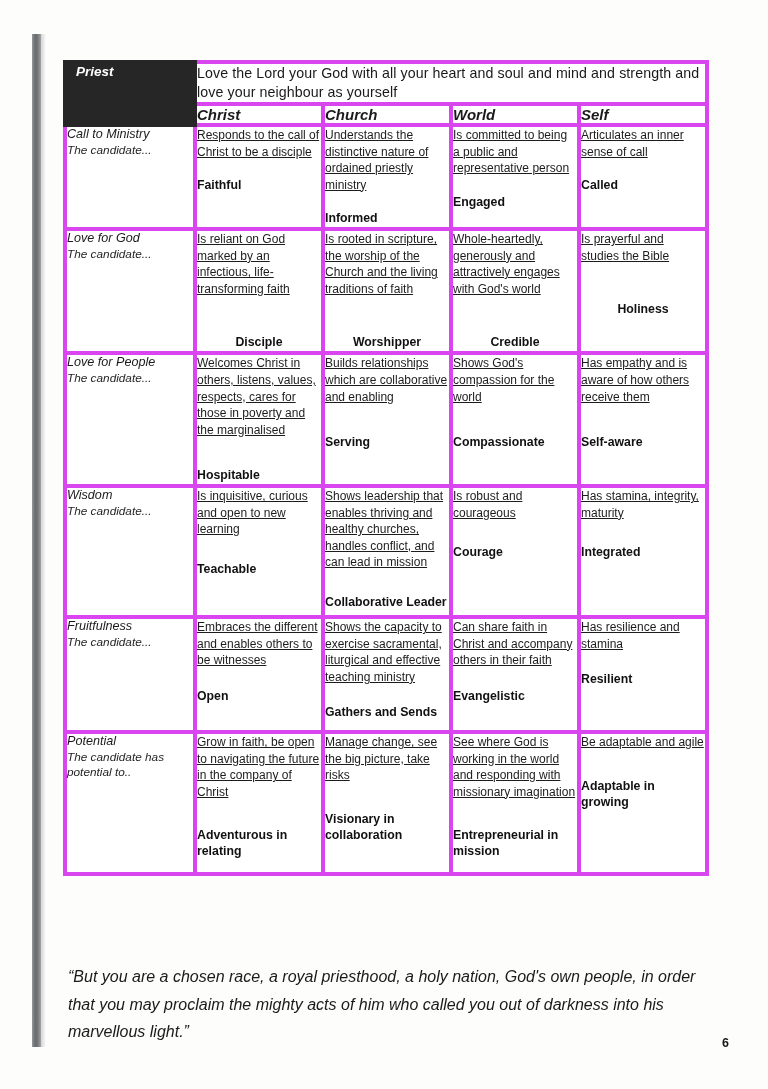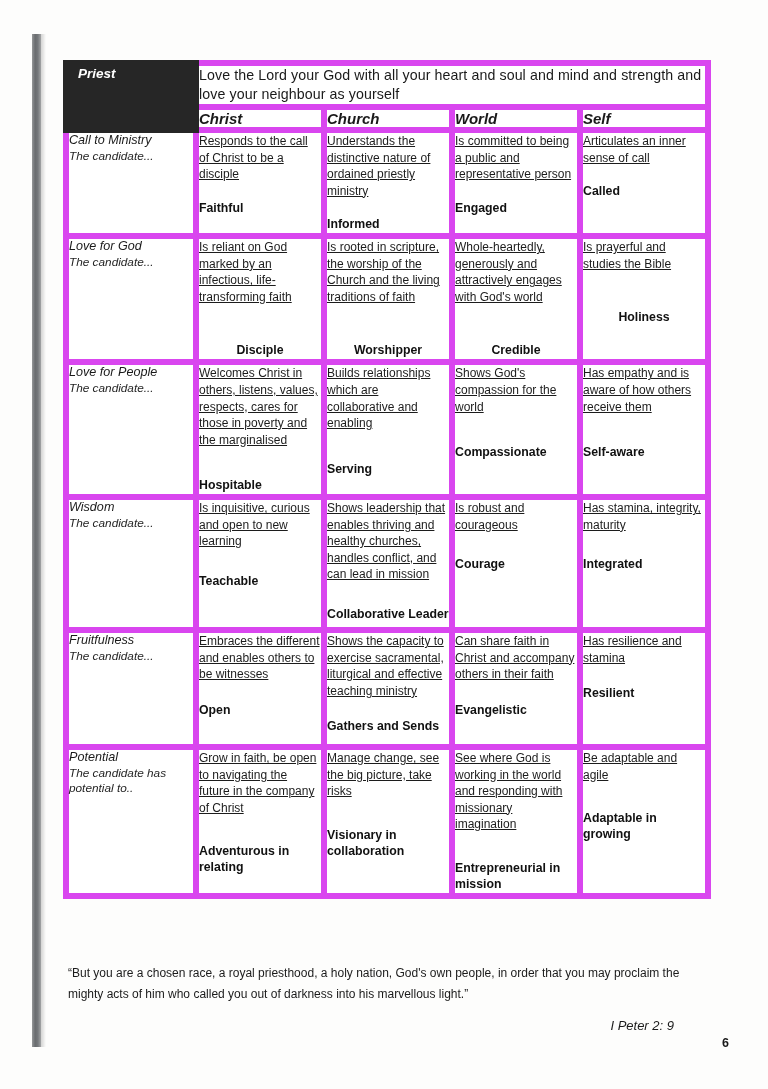--- a/index.html
+++ b/index.html
@@ -42,21 +42,21 @@
   .matrix {
     position: absolute;
     left: 63px;
     top: 60px;
     width: 642px;
     border-collapse: collapse;
     table-layout: fixed;
     background: #ffffff;
   }
   .matrix td, .matrix th {
-    border: 6px solid #d946ef;
+    border: 4px solid #d946ef;
     vertical-align: top;
     padding: 0;
     background: #ffffff;
   }
   .col-dim   { width: 130px; }
   .col-facet { width: 128px; }
 
   .corner-cell {
     background: #262626 !important;
     border-color: #262626 !important;
@@ -135,23 +135,24 @@
   tr[data-row="potential"]        .desc-cell { height: 138px; }
 
   
   .scripture-block {
     position: absolute;
     left: 68px;
     top: 963px;
     width: 642px;
   }
   .scripture-quote {
-    font-size: 12px;
+    font-size: 16px;
     line-height: 1.72;
     color: #1b1b1b;
+    font-style: italic;
   }
   .scripture-citation {
     margin-top: 14px;
     text-align: right;
     font-style: italic;
     font-size: 13px;
     color: #1b1b1b;
     padding-right: 36px;
   }
   .page-number {
@@ -330,18 +331,17 @@
           <div class="desc-text">Be adaptable and agile</div>
           <div class="desc-keyword">Adaptable in growing</div>
         </td>
       </tr>
 
     </tbody>
   </table>
 
   <div class="scripture-block">
     <div class="scripture-quote">“But you are a chosen race, a royal priesthood, a holy nation, God's own people, in order that you may proclaim the mighty acts of him who called you out of darkness into his marvellous light.”</div>
-    <div class="scripture-citation">I Peter 2: 9</div>
   </div>
 
   <div class="page-number">6</div>
 
 </div>
 
 </body></html>

